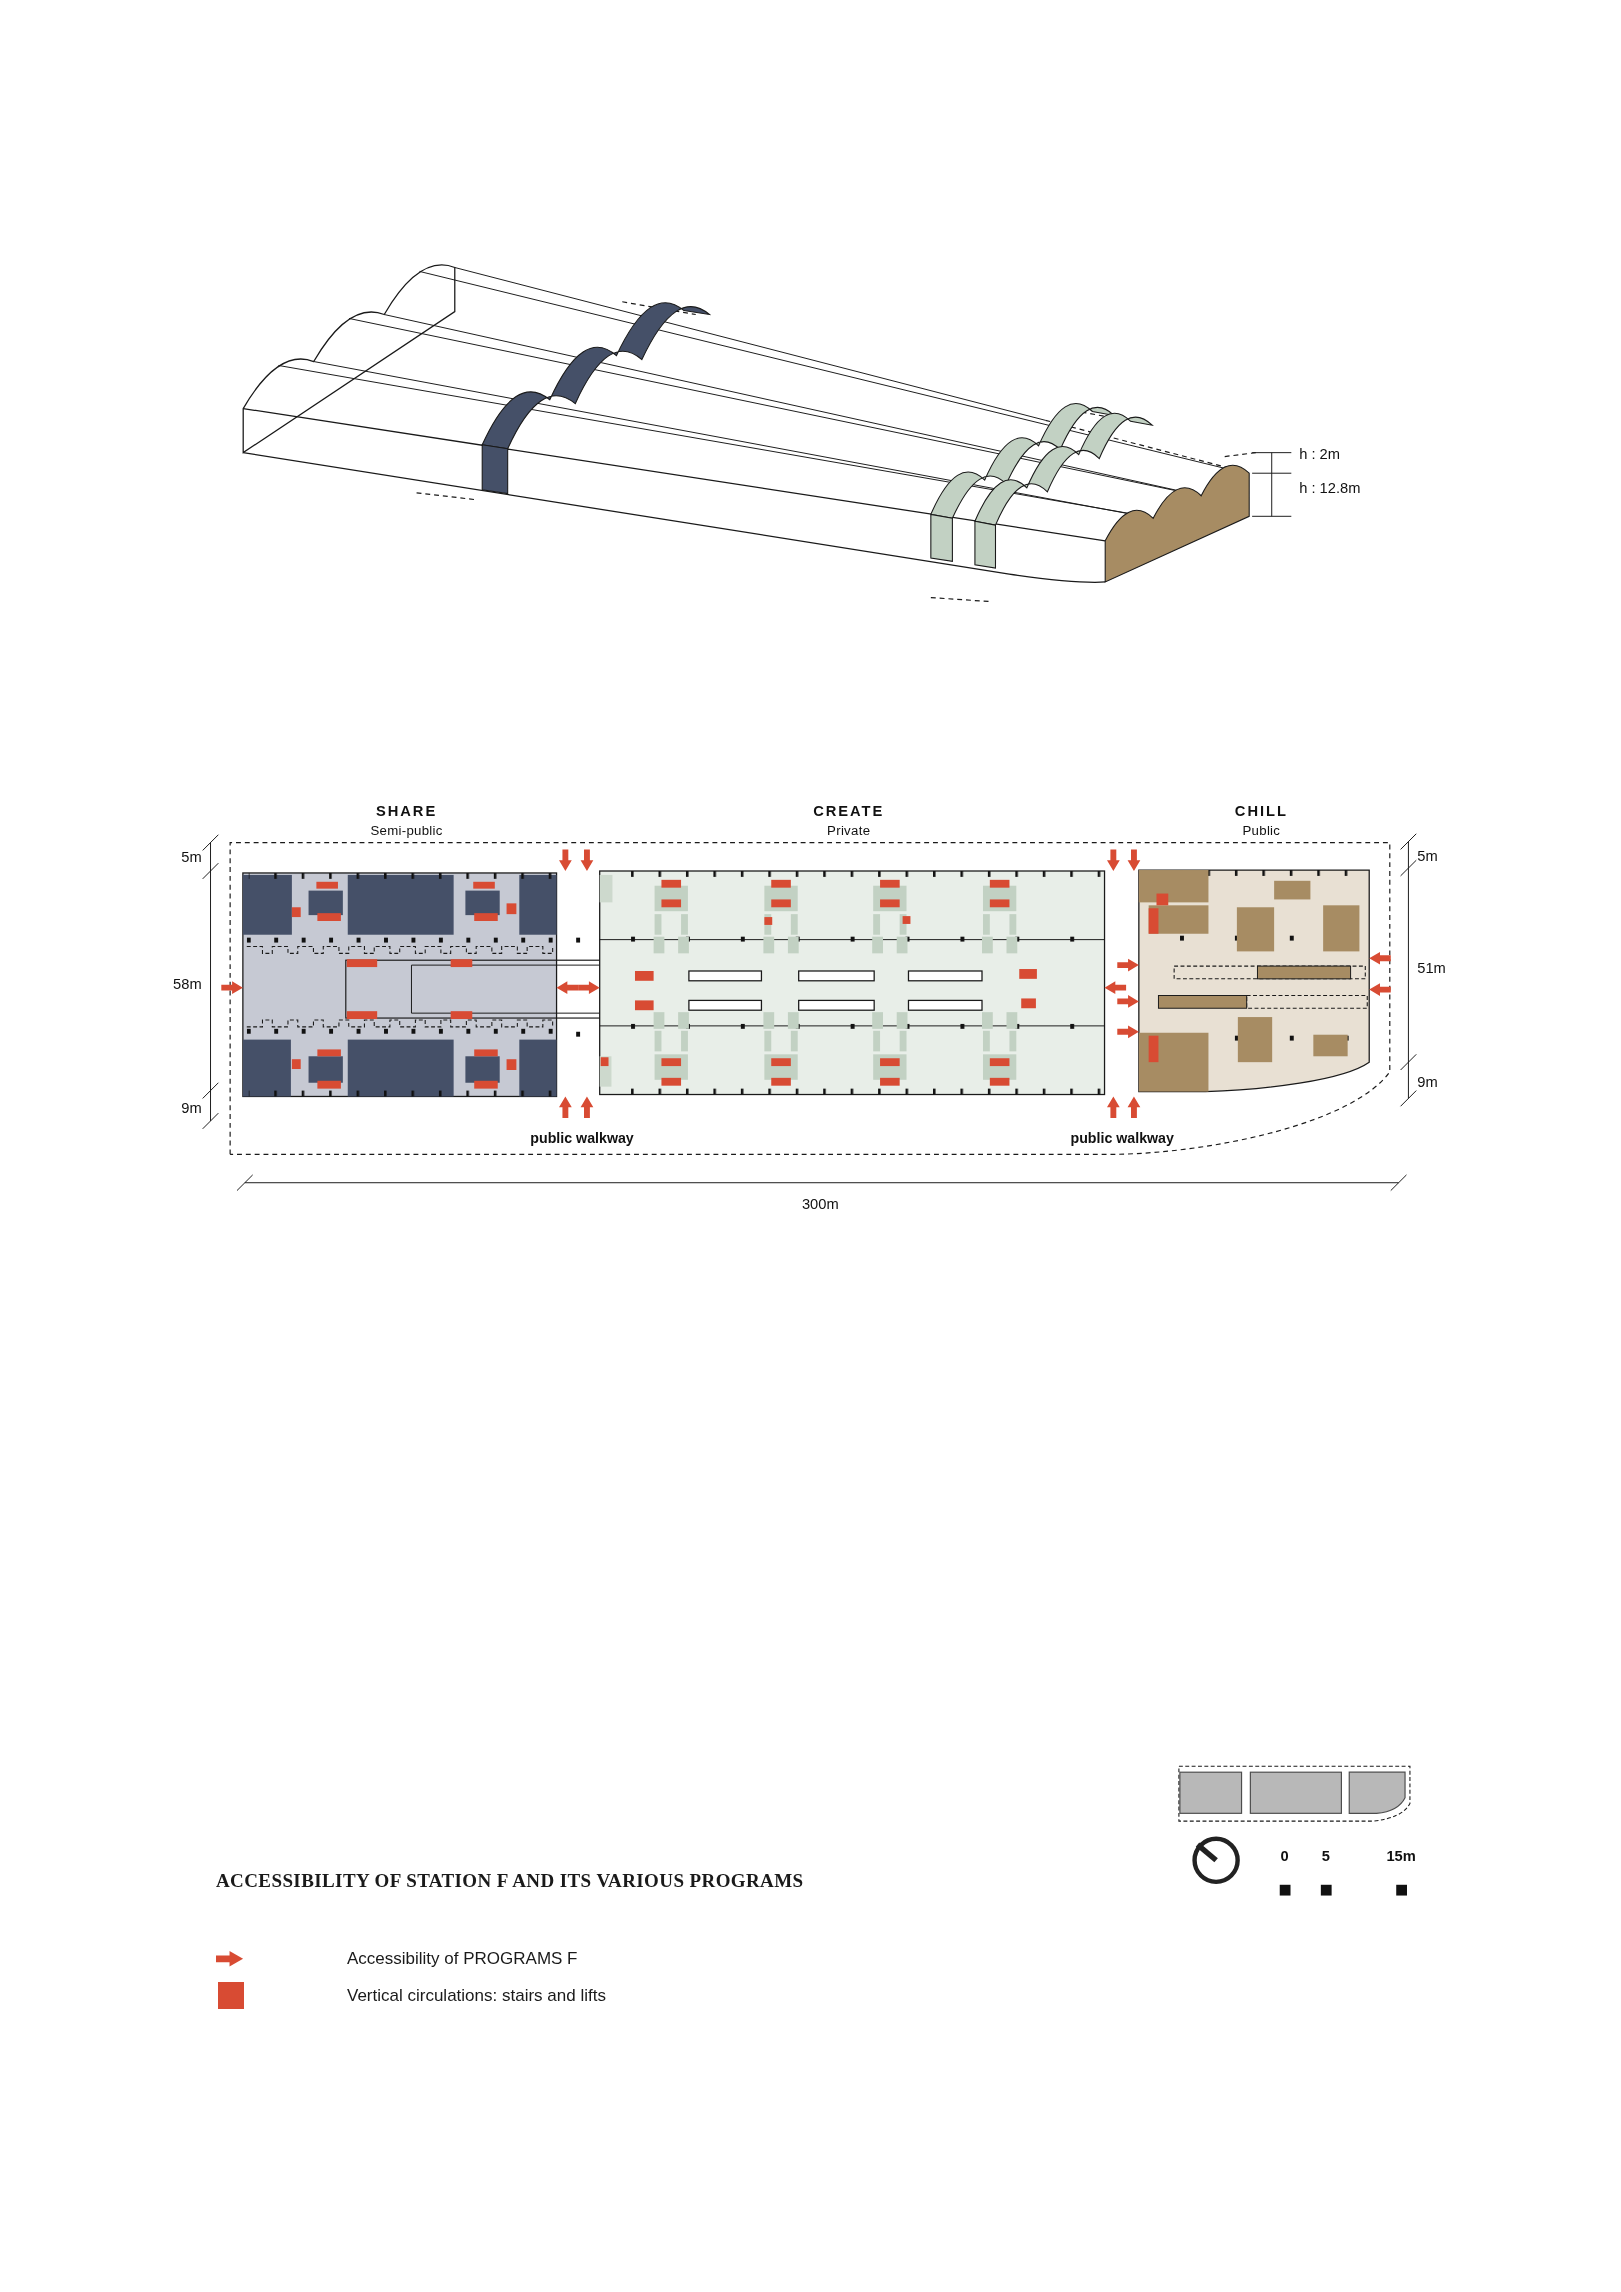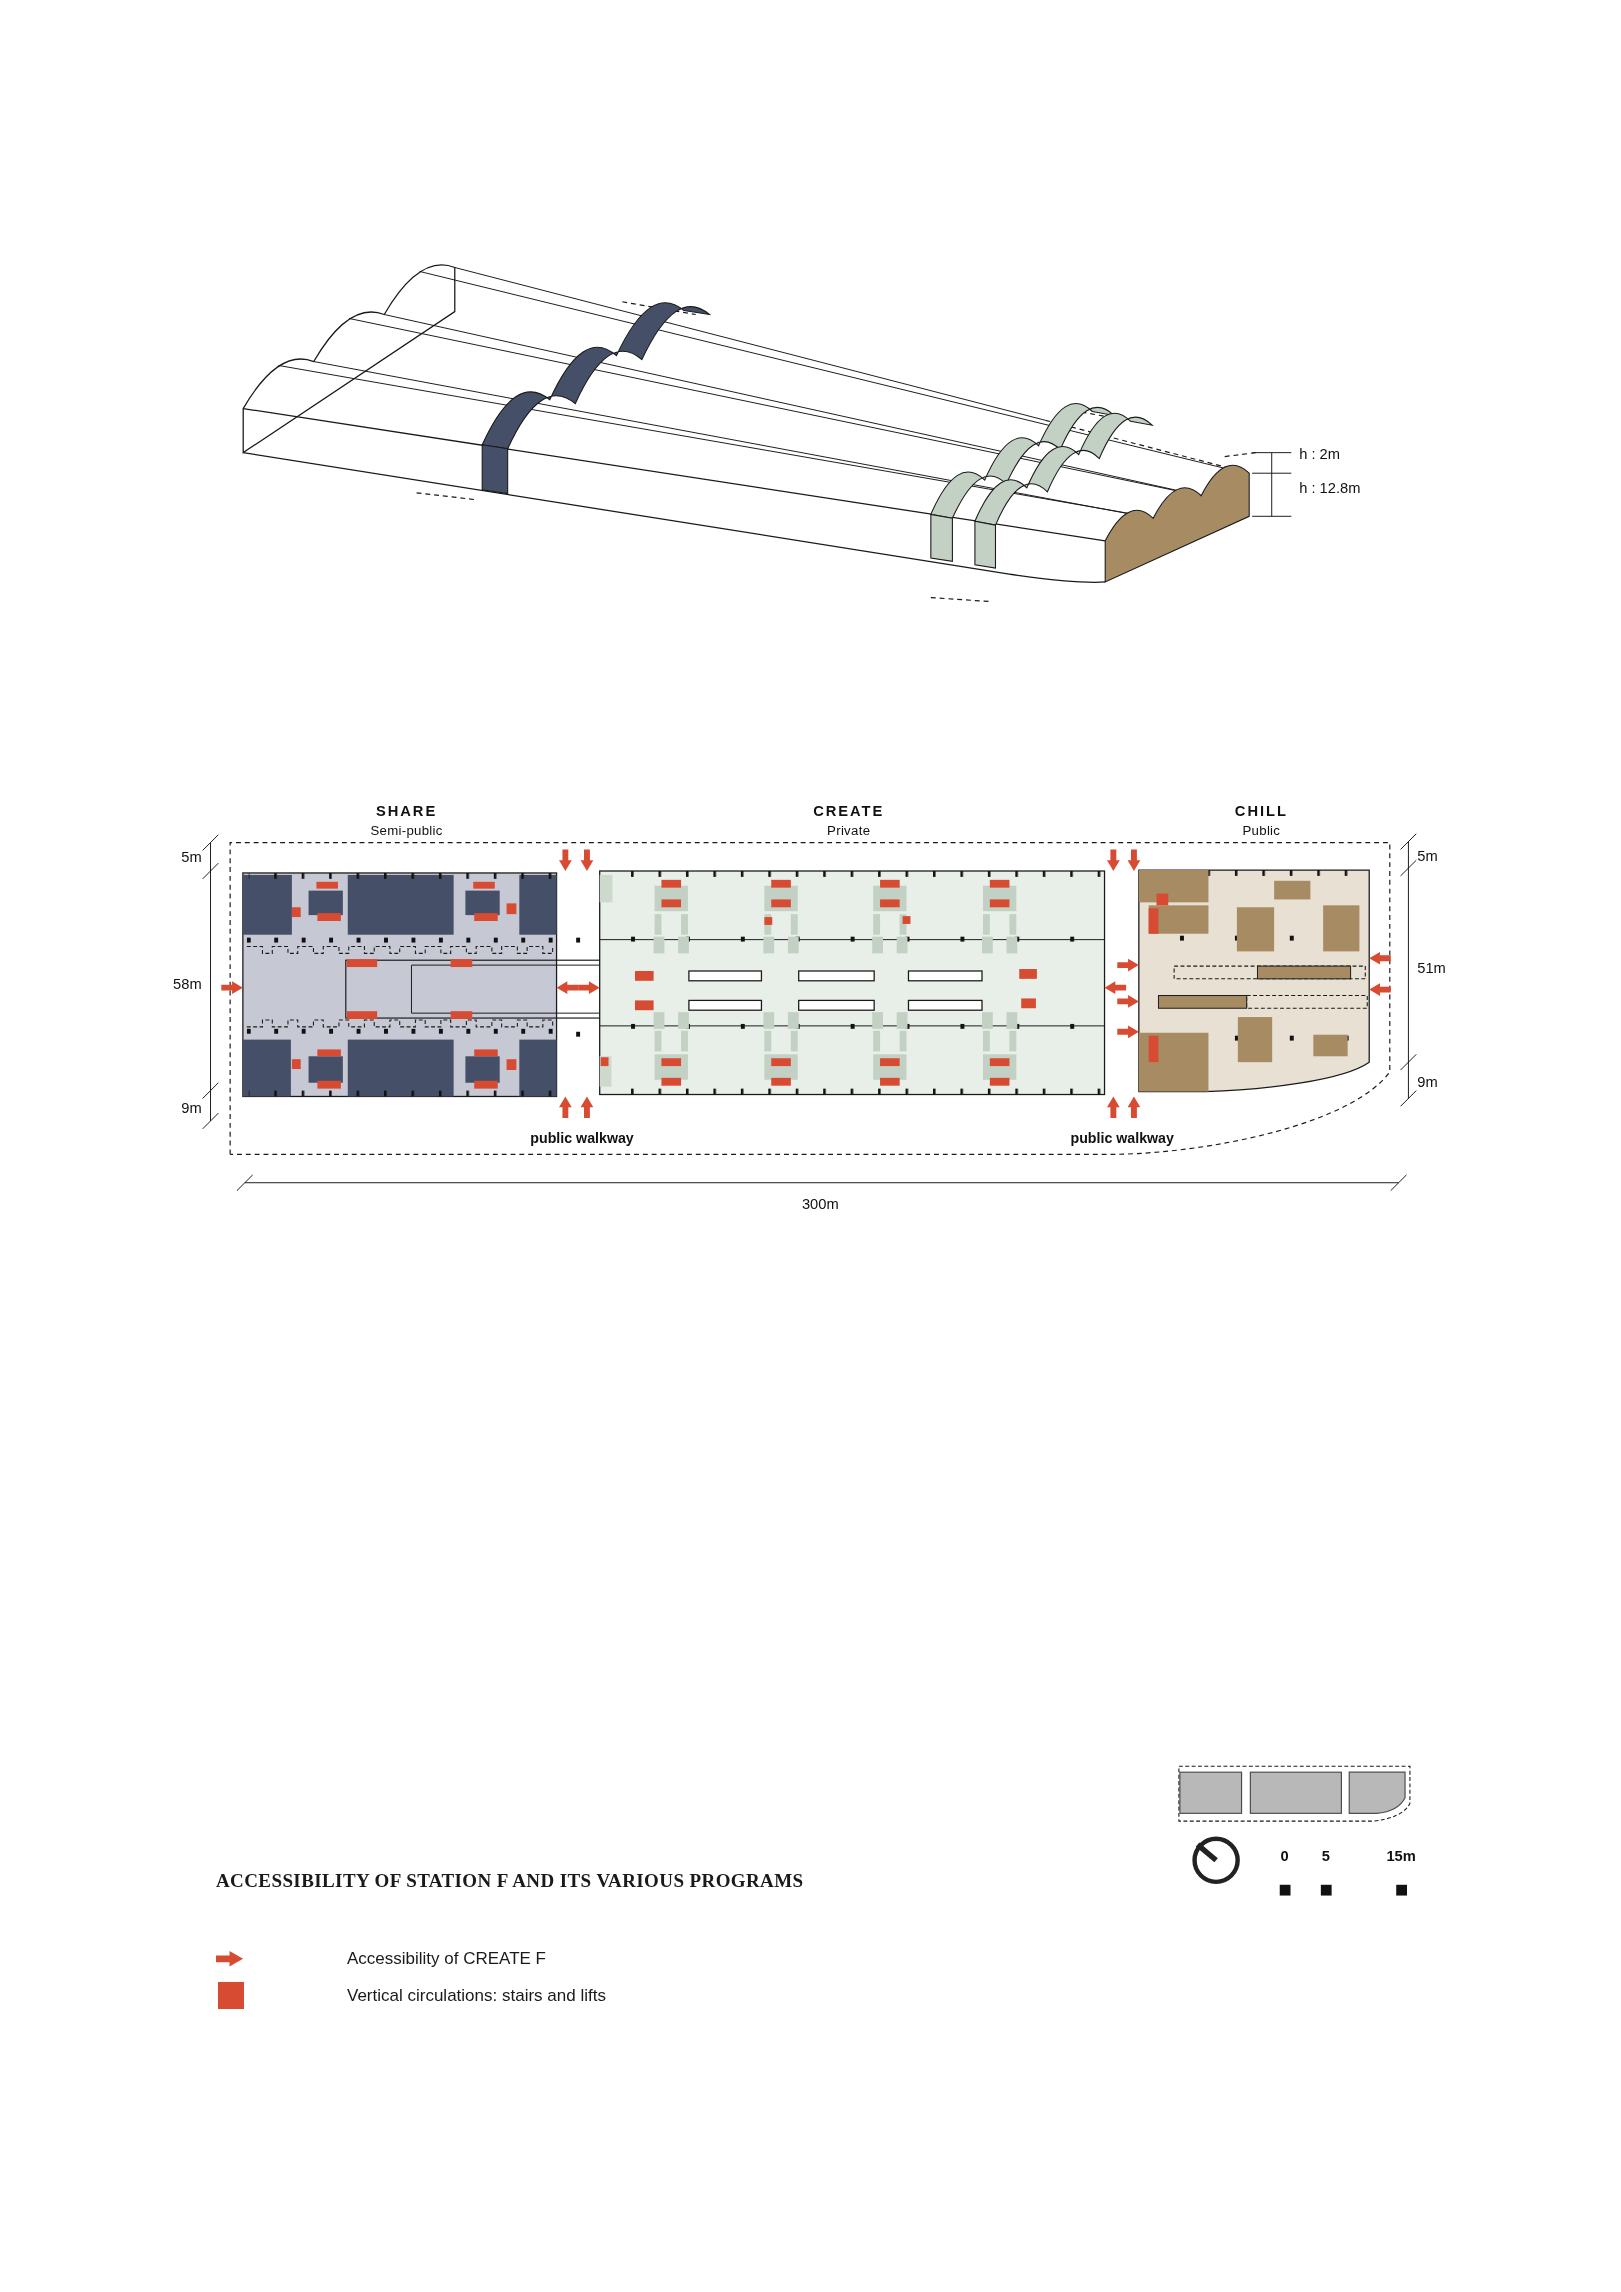--- a/index.html
+++ b/index.html
@@ -321,19 +321,19 @@
       <rect x="167" y="153" width="11" height="11" fill="#111"></rect>
       <rect x="244" y="153" width="11" height="11" fill="#111"></rect>
     </g>
   </svg>
 
   <div class="legend-title">ACCESSIBILITY OF STATION F AND ITS VARIOUS PROGRAMS</div>
 
   <svg class="legend-arrow" width="29" height="17.6" viewBox="0 0 30 18">
     <path class="f-red" d="M0,5.5 H14 V1 L28,9 14,17 V12.5 H0 Z"></path>
   </svg>
-  <div class="legend-label" style="top:1949px;">Accessibility of CREATE F</div>
+  <div class="legend-label" style="top:1949px;">Accessibility of PROGRAMS F</div>
 
   <div class="legend-sq"></div>
   <div class="legend-label" style="top:1986px;">Vertical circulations: stairs and lifts</div>
 
 </div>
 
 
 </body></html>

